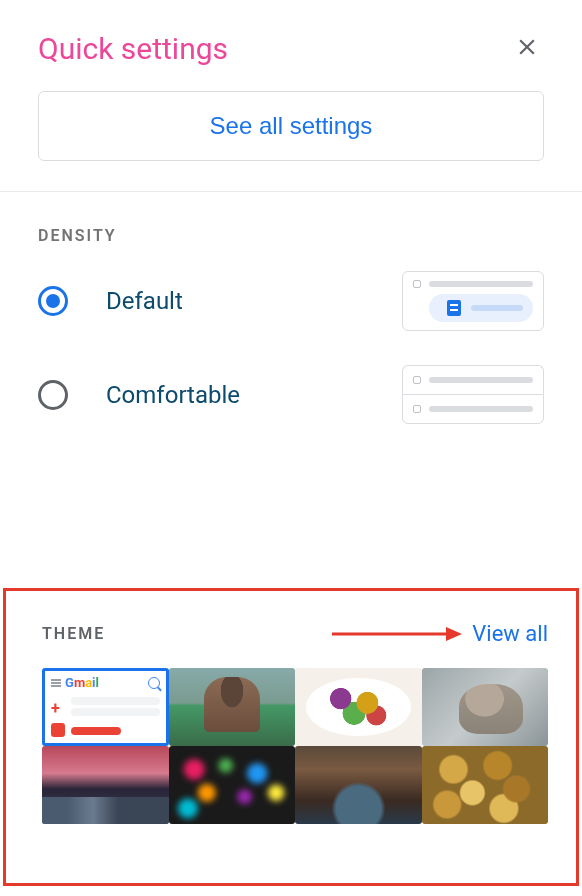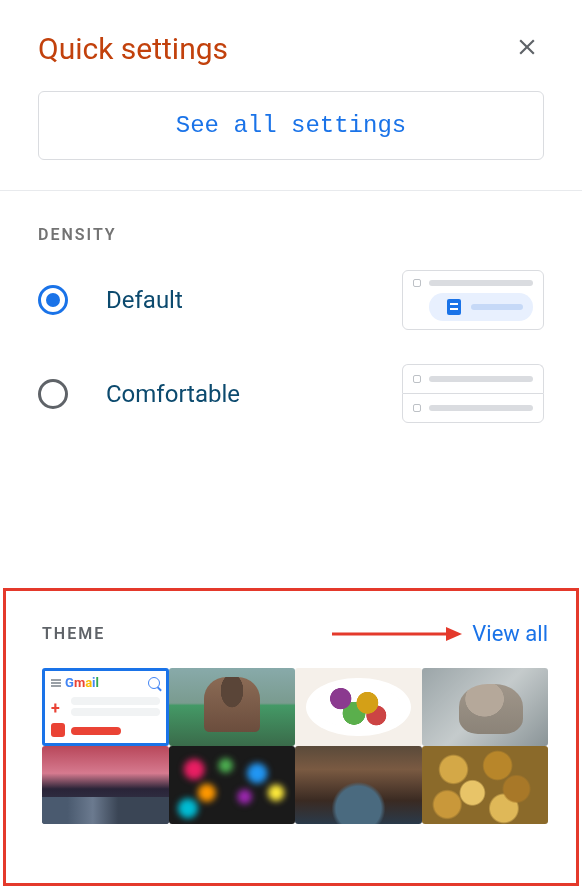--- a/index.html
+++ b/index.html
@@ -14,41 +14,41 @@
       padding: 30px 38px 0 38px;
     }
     .header {
       display: flex;
       justify-content: space-between;
       align-items: center;
       margin-bottom: 24px;
     }
     .title {
       font-size: 30px;
-      color: #c2410c;
+      color: #ec4899;
       font-weight: 400;
     }
     .close-btn {
       background: none;
       border: none;
       cursor: pointer;
       padding: 4px;
       color: #5f6368;
     }
     .see-all {
       width: 100%;
       padding: 20px 4px;
       border: 1px solid #dadce0;
       border-radius: 6px;
       background: #fff;
       color: #1a73e8;
       font-size: 24px;
       font-weight: 400;
       cursor: pointer;
-      font-family: Liberation Mono, monospace;
+      font-family: Liberation Sans, sans-serif;
     }
     .divider {
       height: 1px;
       background: #e8eaed;
       margin: 30px -38px 0 -38px;
     }
     .section-label {
       font-size: 16px;
       letter-spacing: 2px;
       color: #737373;

